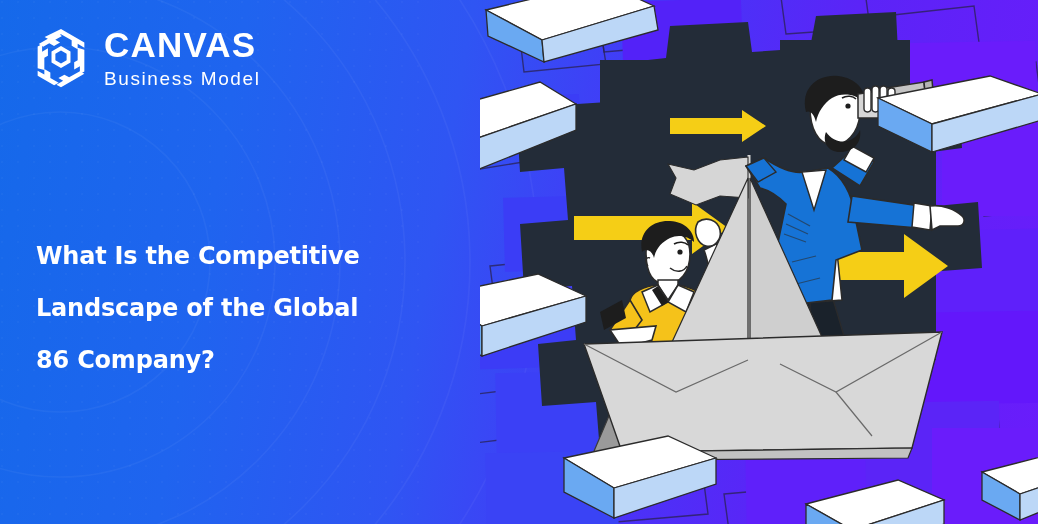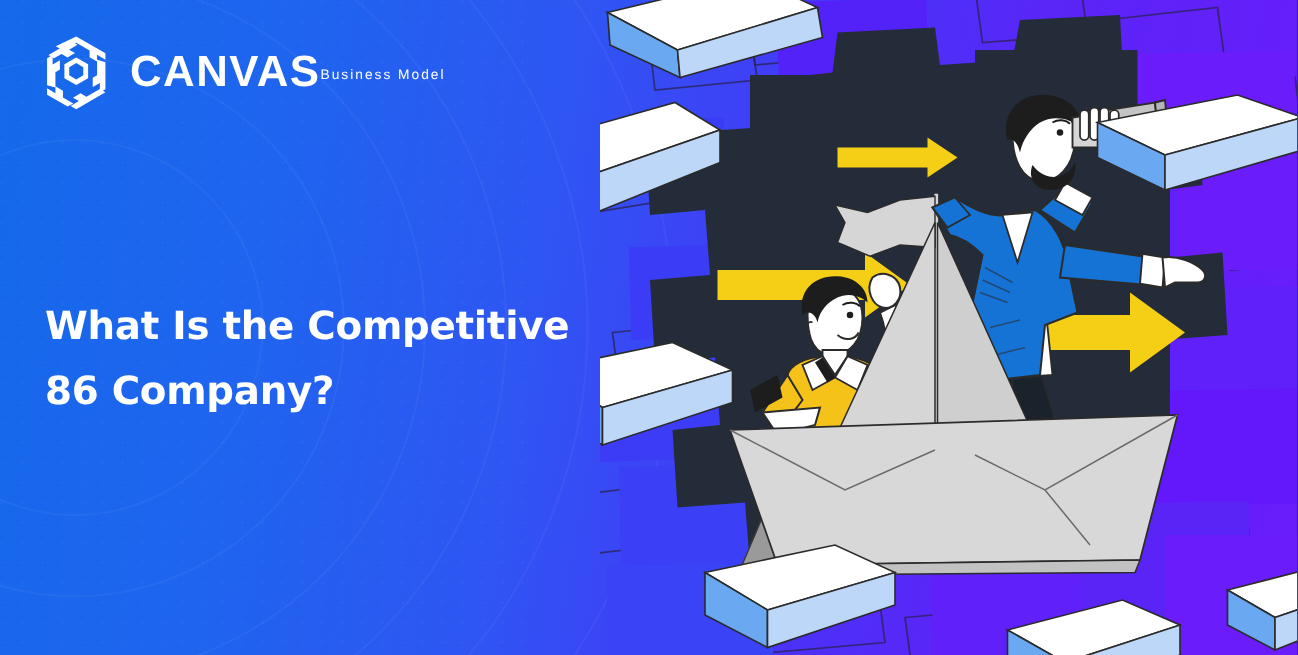--- a/index.html
+++ b/index.html
@@ -24,37 +24,37 @@
   }
   .bg-rings{position:absolute;inset:0;opacity:.5;}
   .bg-dots{position:absolute;left:0;top:0;width:420px;height:524px;opacity:.35;}
 
   
   .logo-wrap{
     position:absolute;left:30px;top:26px;
     display:flex;align-items:center;gap:12px;
   }
   .logo-mark{width:62px;height:62px;flex:0 0 62px;}
-  .logo-text{display:flex;flex-direction:row;line-height:1;align-items:center;}
+  .logo-text{display:flex;flex-direction:column;line-height:1;}
   .logo-title{
     color:#ffffff;font-weight:bold;font-size:35px;
     letter-spacing:1.2px;font-family:"Liberation Sans", sans-serif;
   }
   .logo-sub{
-    color:#ffffff;font-size:11px;margin-top:7px;
+    color:#ffffff;font-size:19px;margin-top:7px;
     letter-spacing:1.6px;font-family:"Liberation Sans", sans-serif;
   }
 
   
   .headline{
     position:absolute;left:36px;top:214px;width:470px;
     color:#ffffff;
     font-family:"DejaVu Sans", sans-serif;
     font-weight:bold;
-    font-size:31px;
+    font-size:24px;
     line-height:52px;
     letter-spacing:-0.2px;
   }
   .headline .ln{display:block;white-space:nowrap;}
 
   
   .illo{position:absolute;right:0;top:0;width:558px;height:524px;}
 </style>
 </head>
 <body>
@@ -99,20 +99,21 @@
       </g>
     </svg>
     <div class="logo-text">
       <span class="logo-title">CANVAS</span>
       <span class="logo-sub">Business Model</span>
     </div>
   </div>
 
   <h1 class="headline">
     <span class="ln">What Is the Competitive</span>
+    <span class="ln">Landscape of the Global</span>
     <span class="ln">86 Company?</span>
   </h1>
 
   <svg class="illo" viewBox="0 0 558 524">
 
     <g fill="none" stroke="#2a2250" stroke-opacity="0.75" stroke-width="1.4">
       <path d="M38 22 L118 14 L126 64 L44 72 Z"></path>
       <path d="M-12 118 L72 104 L80 156 L-6 170 Z"></path>
       <path d="M118 0 L210 -8 L216 44 L124 52 Z"></path>
       <path d="M300 -10 L384 -16 L390 28 L306 34 Z"></path>

